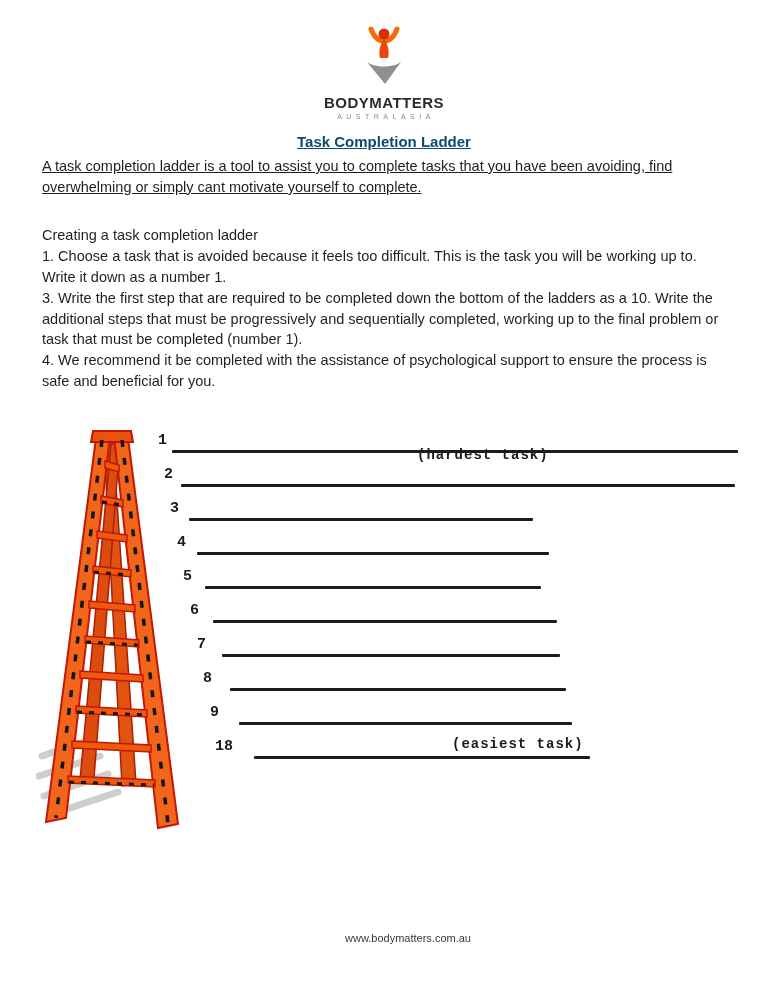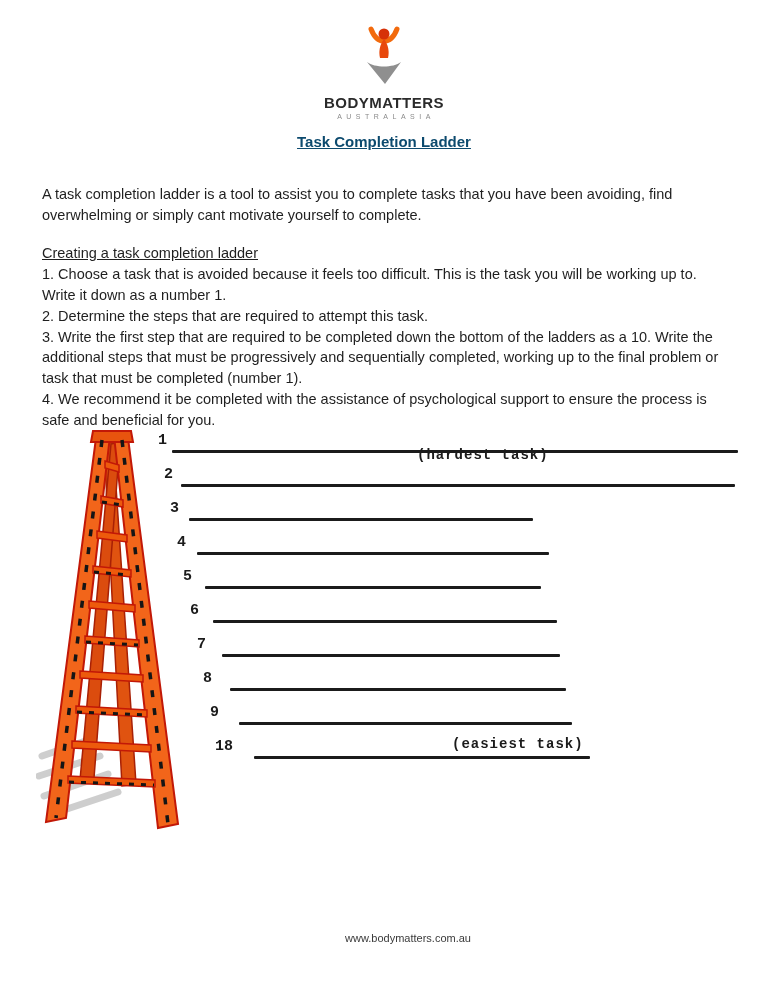--- a/index.html
+++ b/index.html
@@ -32,23 +32,23 @@
   .title{
     position:absolute;top:133px;left:0;width:768px;
     text-align:center;
     font-size:15px;font-weight:bold;text-decoration:underline;
     color:#0c4a6e;
   }
   .textblock{
     position:absolute;left:42px;width:680px;
     font-size:14.5px;line-height:1.44;
   }
-  .intro{top:184px;}
+  .intro{top:156px;text-decoration:underline;}
   .section{top:225px;}
-  .section .heading{text-decoration:underline;margin-top:18px;}
+  .section .heading{}
   .section .step{margin:0;}
   
   .ladder-area{
     position:absolute;top:420px;left:0;width:768px;height:430px;
   }
   .ladder-svg{position:absolute;left:36px;top:6px;}
   .rung-num{
     position:absolute;
     font-family:"Liberation Mono","DejaVu Sans Mono",monospace;
     font-size:15px;font-weight:bold;color:#1b1b1b;
@@ -85,21 +85,20 @@
     <span class="subtitle">AUSTRALASIA</span>
   </div>
 
   <div class="title">Task Completion Ladder</div>
 
   <div class="textblock intro">A task completion ladder is a tool to assist you to complete tasks that you have been avoiding, find overwhelming or simply cant motivate yourself to complete.</div>
 
   <div class="textblock section">
     <div class="heading">Creating a task completion ladder</div>
     <div class="step">1. Choose a task that is avoided because it feels too difficult. This is the task you will be working up to. Write it down as a number 1.</div>
-    <div class="step">2. Determine the steps that are required to attempt this task.</div>
     <div class="step">3. Write the first step that are required to be completed down the bottom of the ladders as a 10. Write the additional steps that must be progressively and sequentially completed, working up to the final problem or task that must be completed (number 1).</div>
     <div class="step">4. We recommend it be completed with the assistance of psychological support to ensure the process is safe and beneficial for you.</div>
   </div>
 
   <div class="ladder-area">
 
     <svg class="ladder-svg" width="150" height="412" viewBox="0 0 150 412">
 
       <g stroke="#c6c6c6" stroke-width="7" opacity="0.85" stroke-linecap="round">
         <path d="M6 330 L58 312" fill="none"></path>

